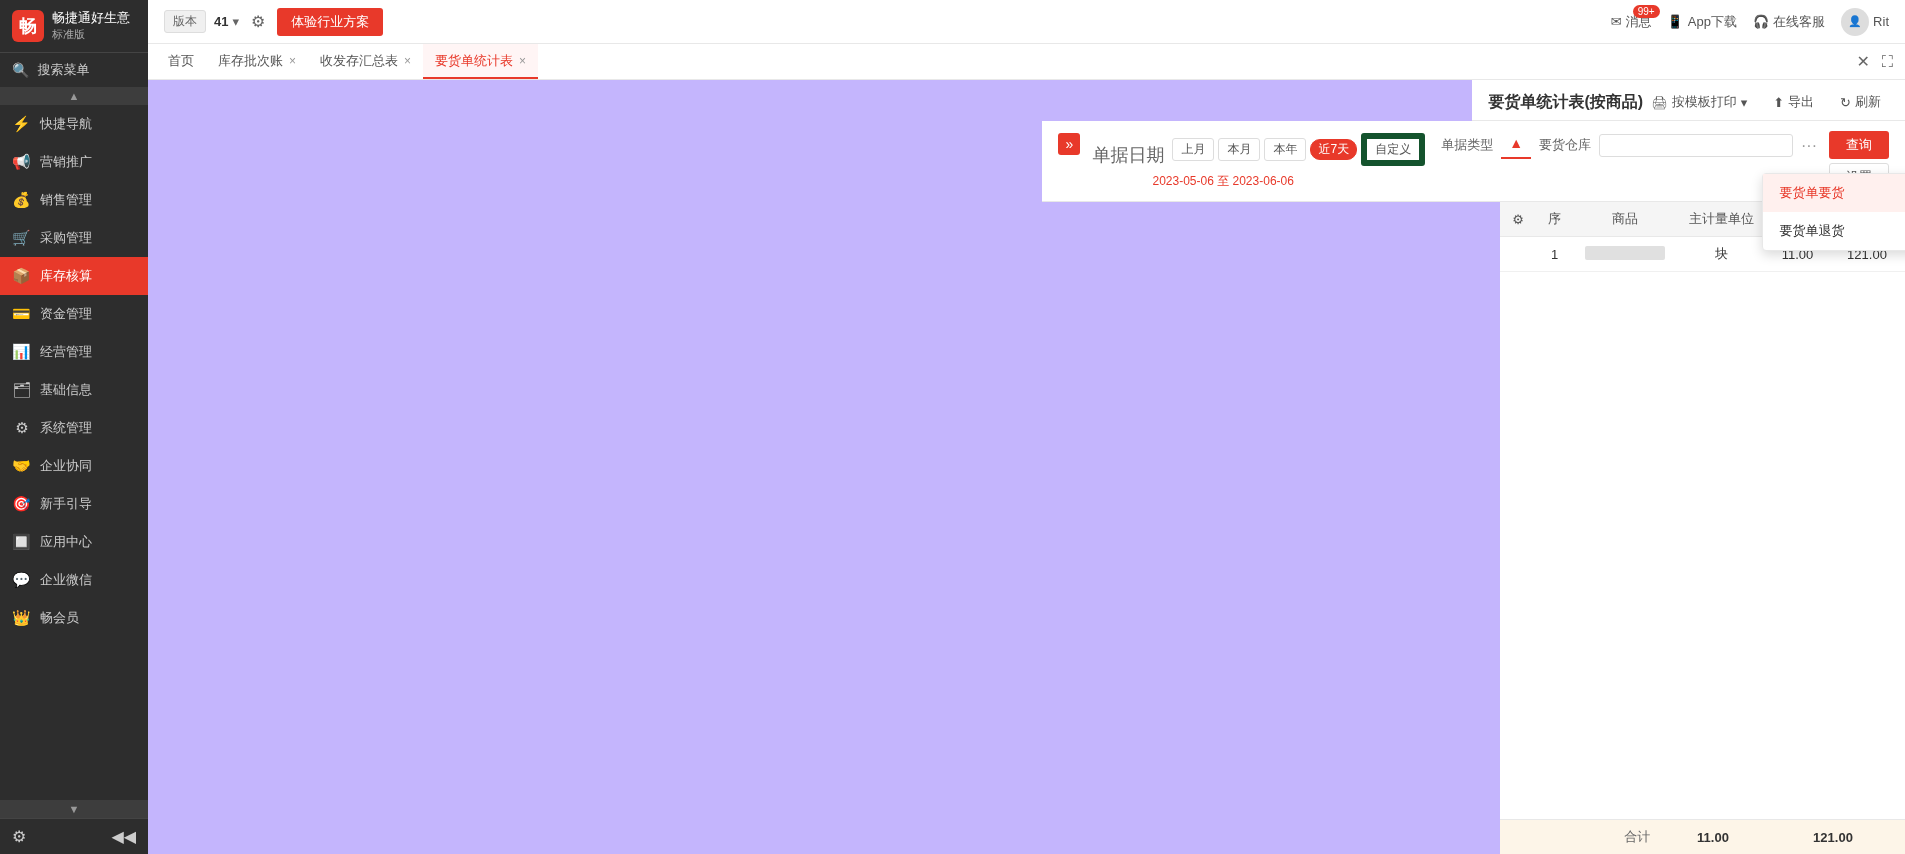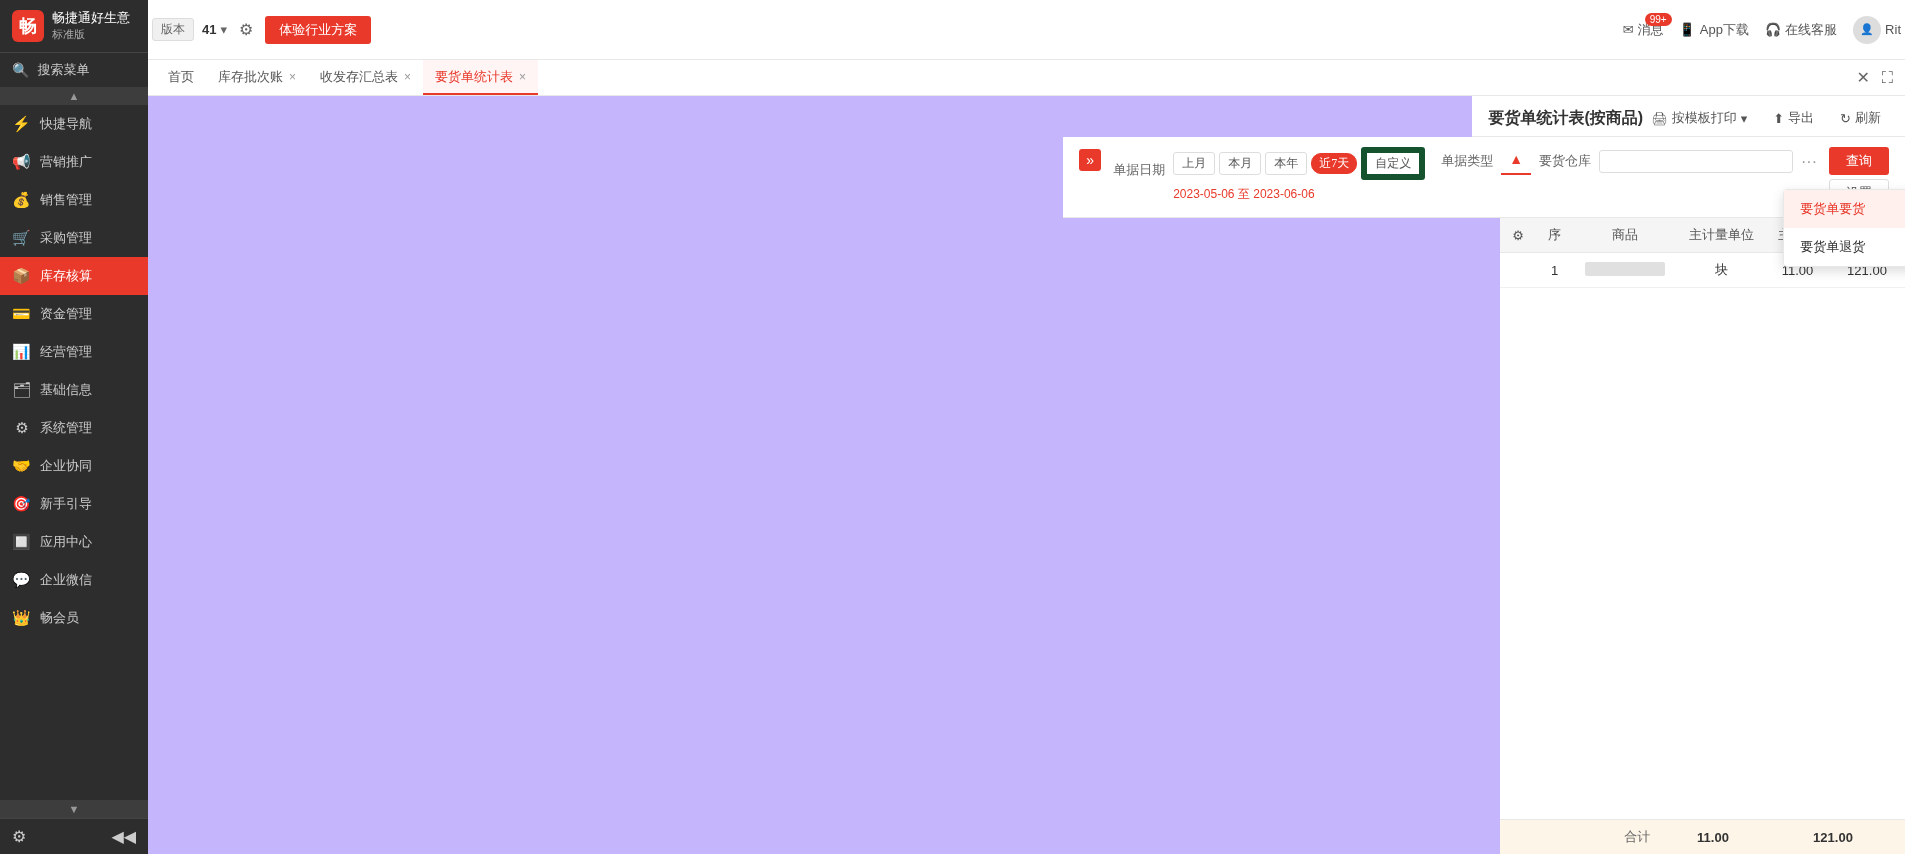--- a/index.html
+++ b/index.html
@@ -63,22 +63,22 @@
       flex-direction: column;
       height: 100%;
       background: #fff;
     }
 
     
     .topbar {
       display: flex; align-items: center;
       background: #fff;
       border-bottom: 1px solid #e8e8e8;
-      height: 60px;
-      padding: 0 4px;
+      height: 44px;
+      padding: 0 16px;
       flex-shrink: 0;
     }
     .topbar-version {
       background: #f0f0f0; border: 1px solid #ddd;
       border-radius: 3px; padding: 2px 8px; font-size: 12px;
       color: #666; margin-right: 8px;
     }
     .topbar-num {
       font-size: 13px; color: #333; margin-right: 4px; font-weight: bold;
     }
@@ -166,27 +166,27 @@
     }
     .filter-expand-btn {
       background: #e8392a; color: white; border: none;
       width: 22px; height: 22px; border-radius: 3px;
       display: flex; align-items: center; justify-content: center;
       cursor: pointer; font-size: 14px; flex-shrink: 0; margin-top: 2px;
     }
     .filter-row {
       display: flex; align-items: center; gap: 8px;
     }
-    .filter-label { color: #666; font-size: 13px; white-space: nowrap; margin-top: 12px; }
+    .filter-label { color: #666; font-size: 18px; white-space: nowrap; margin-top: 12px; }
     .filter-date-btns {
       display: flex; align-items: center; gap: 4px;
     }
     .filter-date-btn {
       padding: 2px 8px; border: 1px solid #ddd; border-radius: 3px;
-      background: #fff; color: #555; font-size: 12px; cursor: pointer; font-family: Liberation Serif, serif;
+      background: #fff; color: #555; font-size: 12px; cursor: pointer;
     }
     .filter-date-btn.active-more {
       background: #e8392a; color: white; border-color: #e8392a;
       border-radius: 10px; padding: 1px 7px;
     }
     .filter-date-custom {
       padding: 2px 8px; border: 6px solid #14532d; border-radius: 3px;
       background: #fff; color: #555; font-size: 12px; cursor: pointer;
     }
     .filter-date-range {

